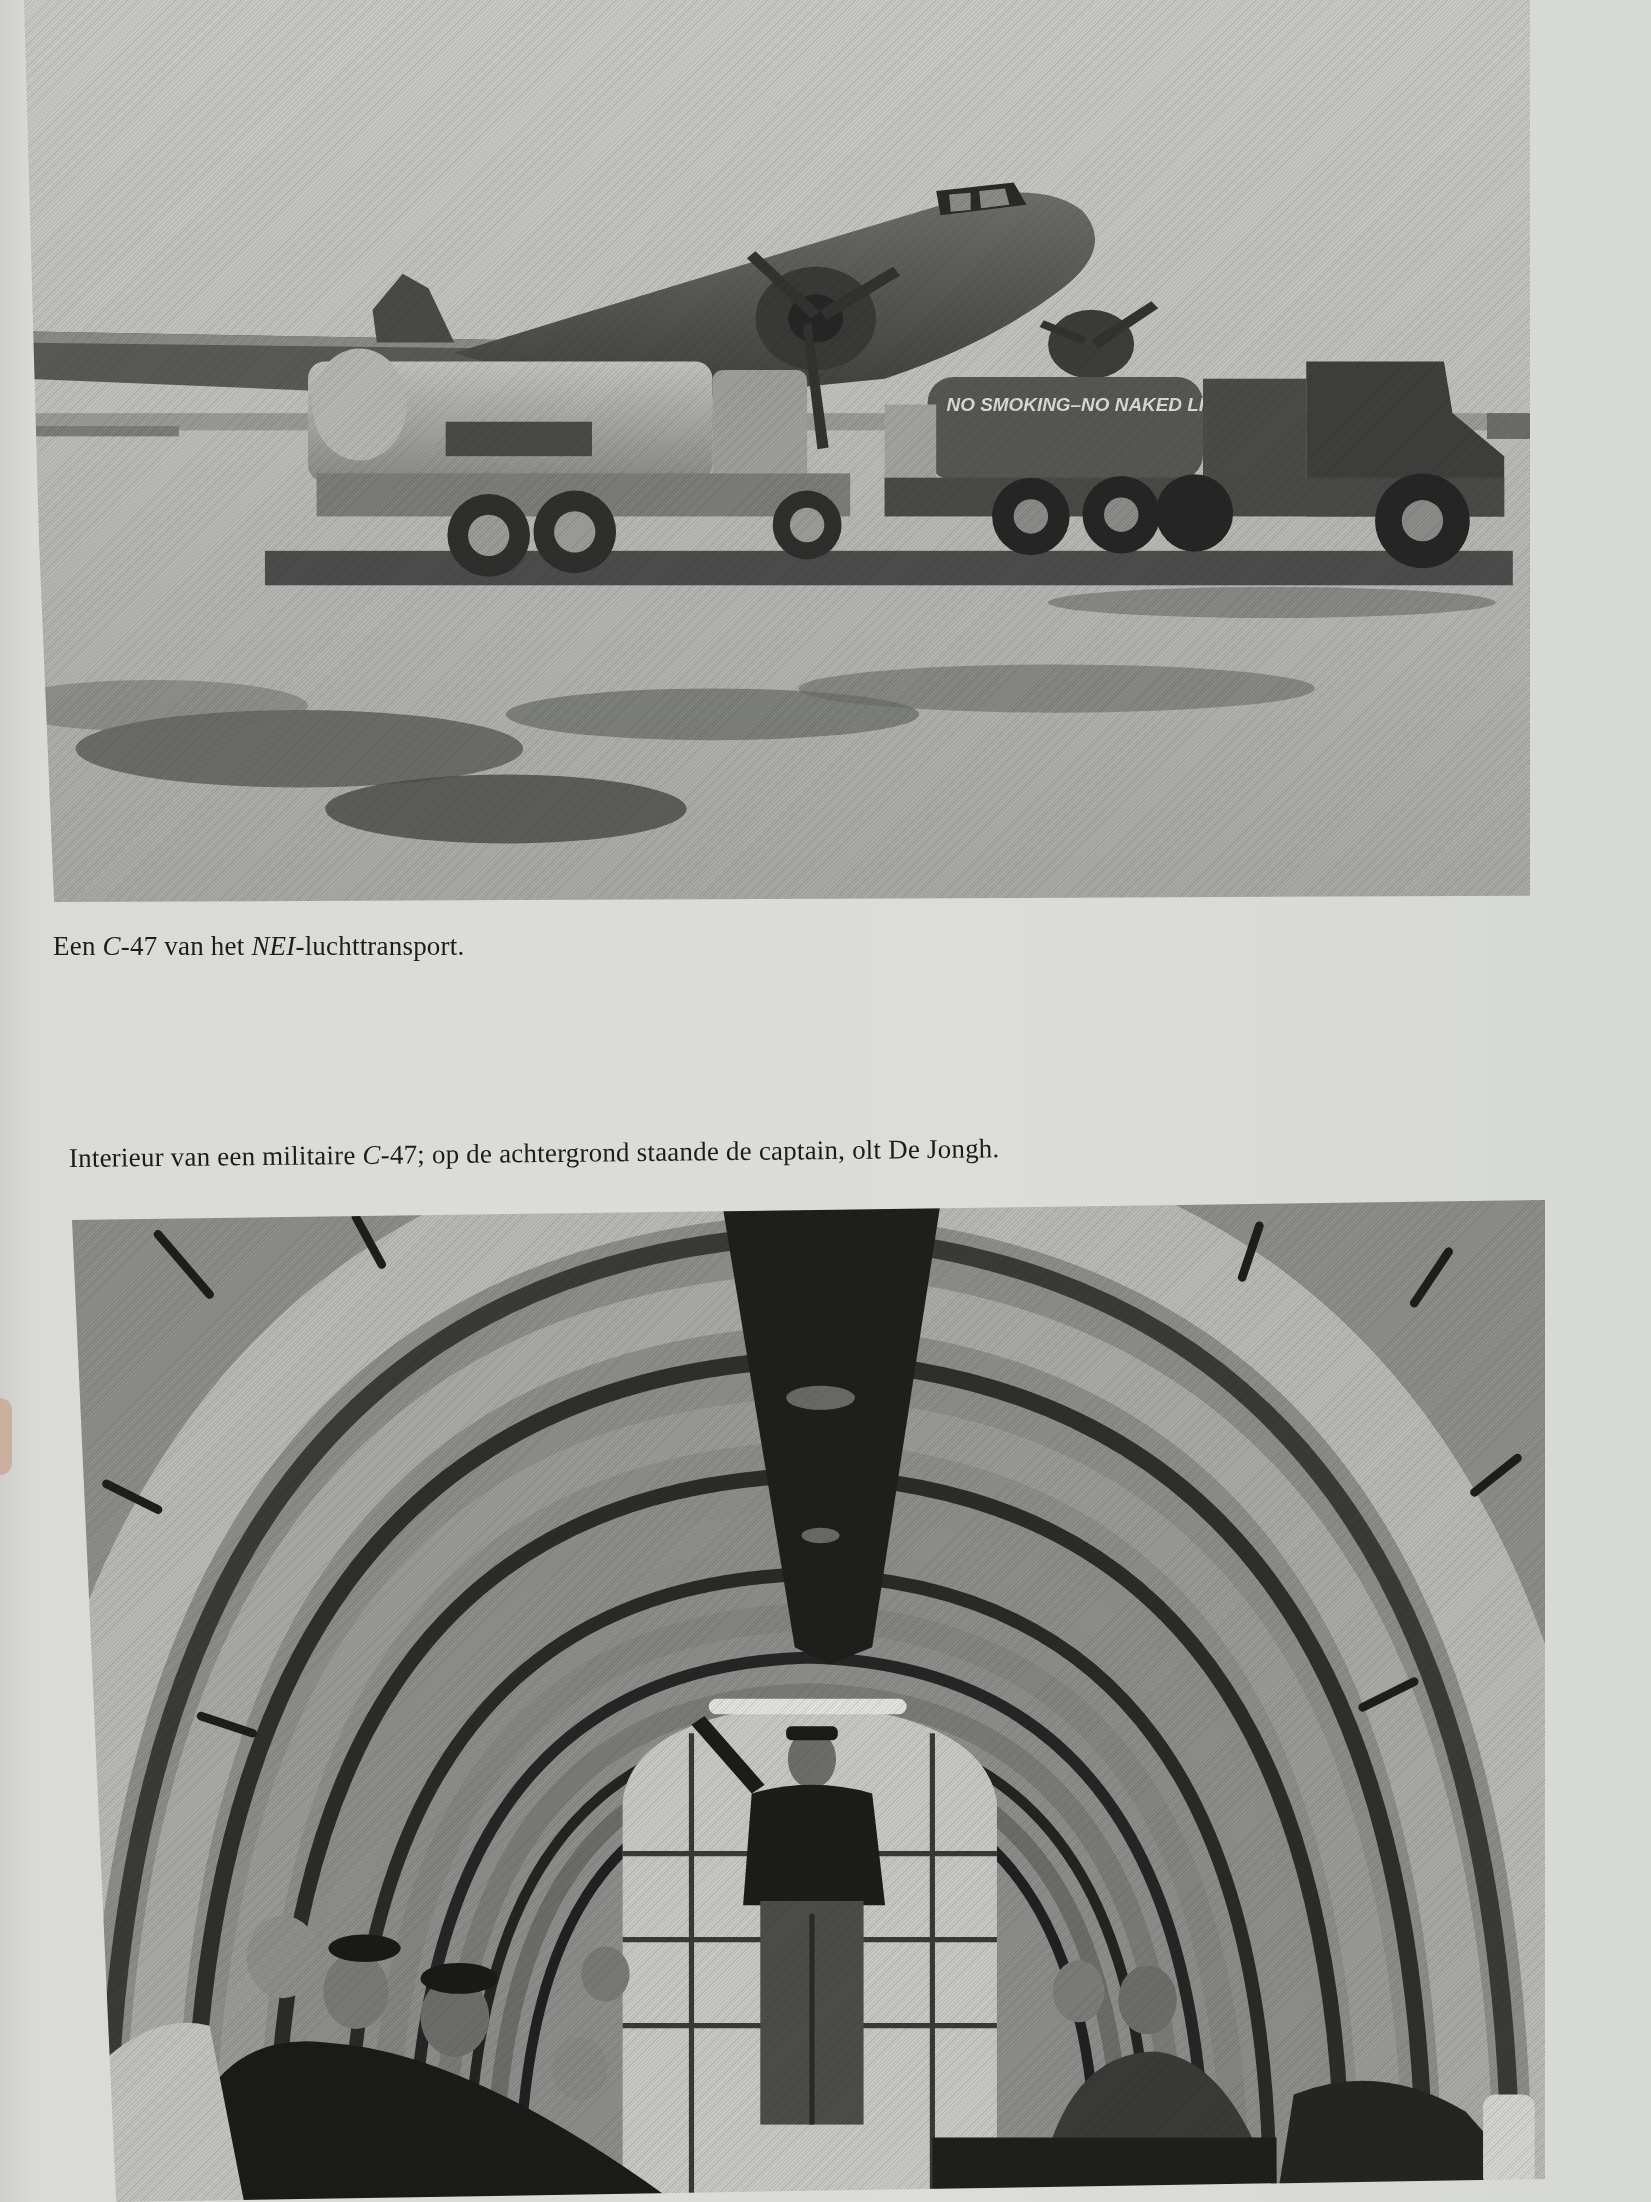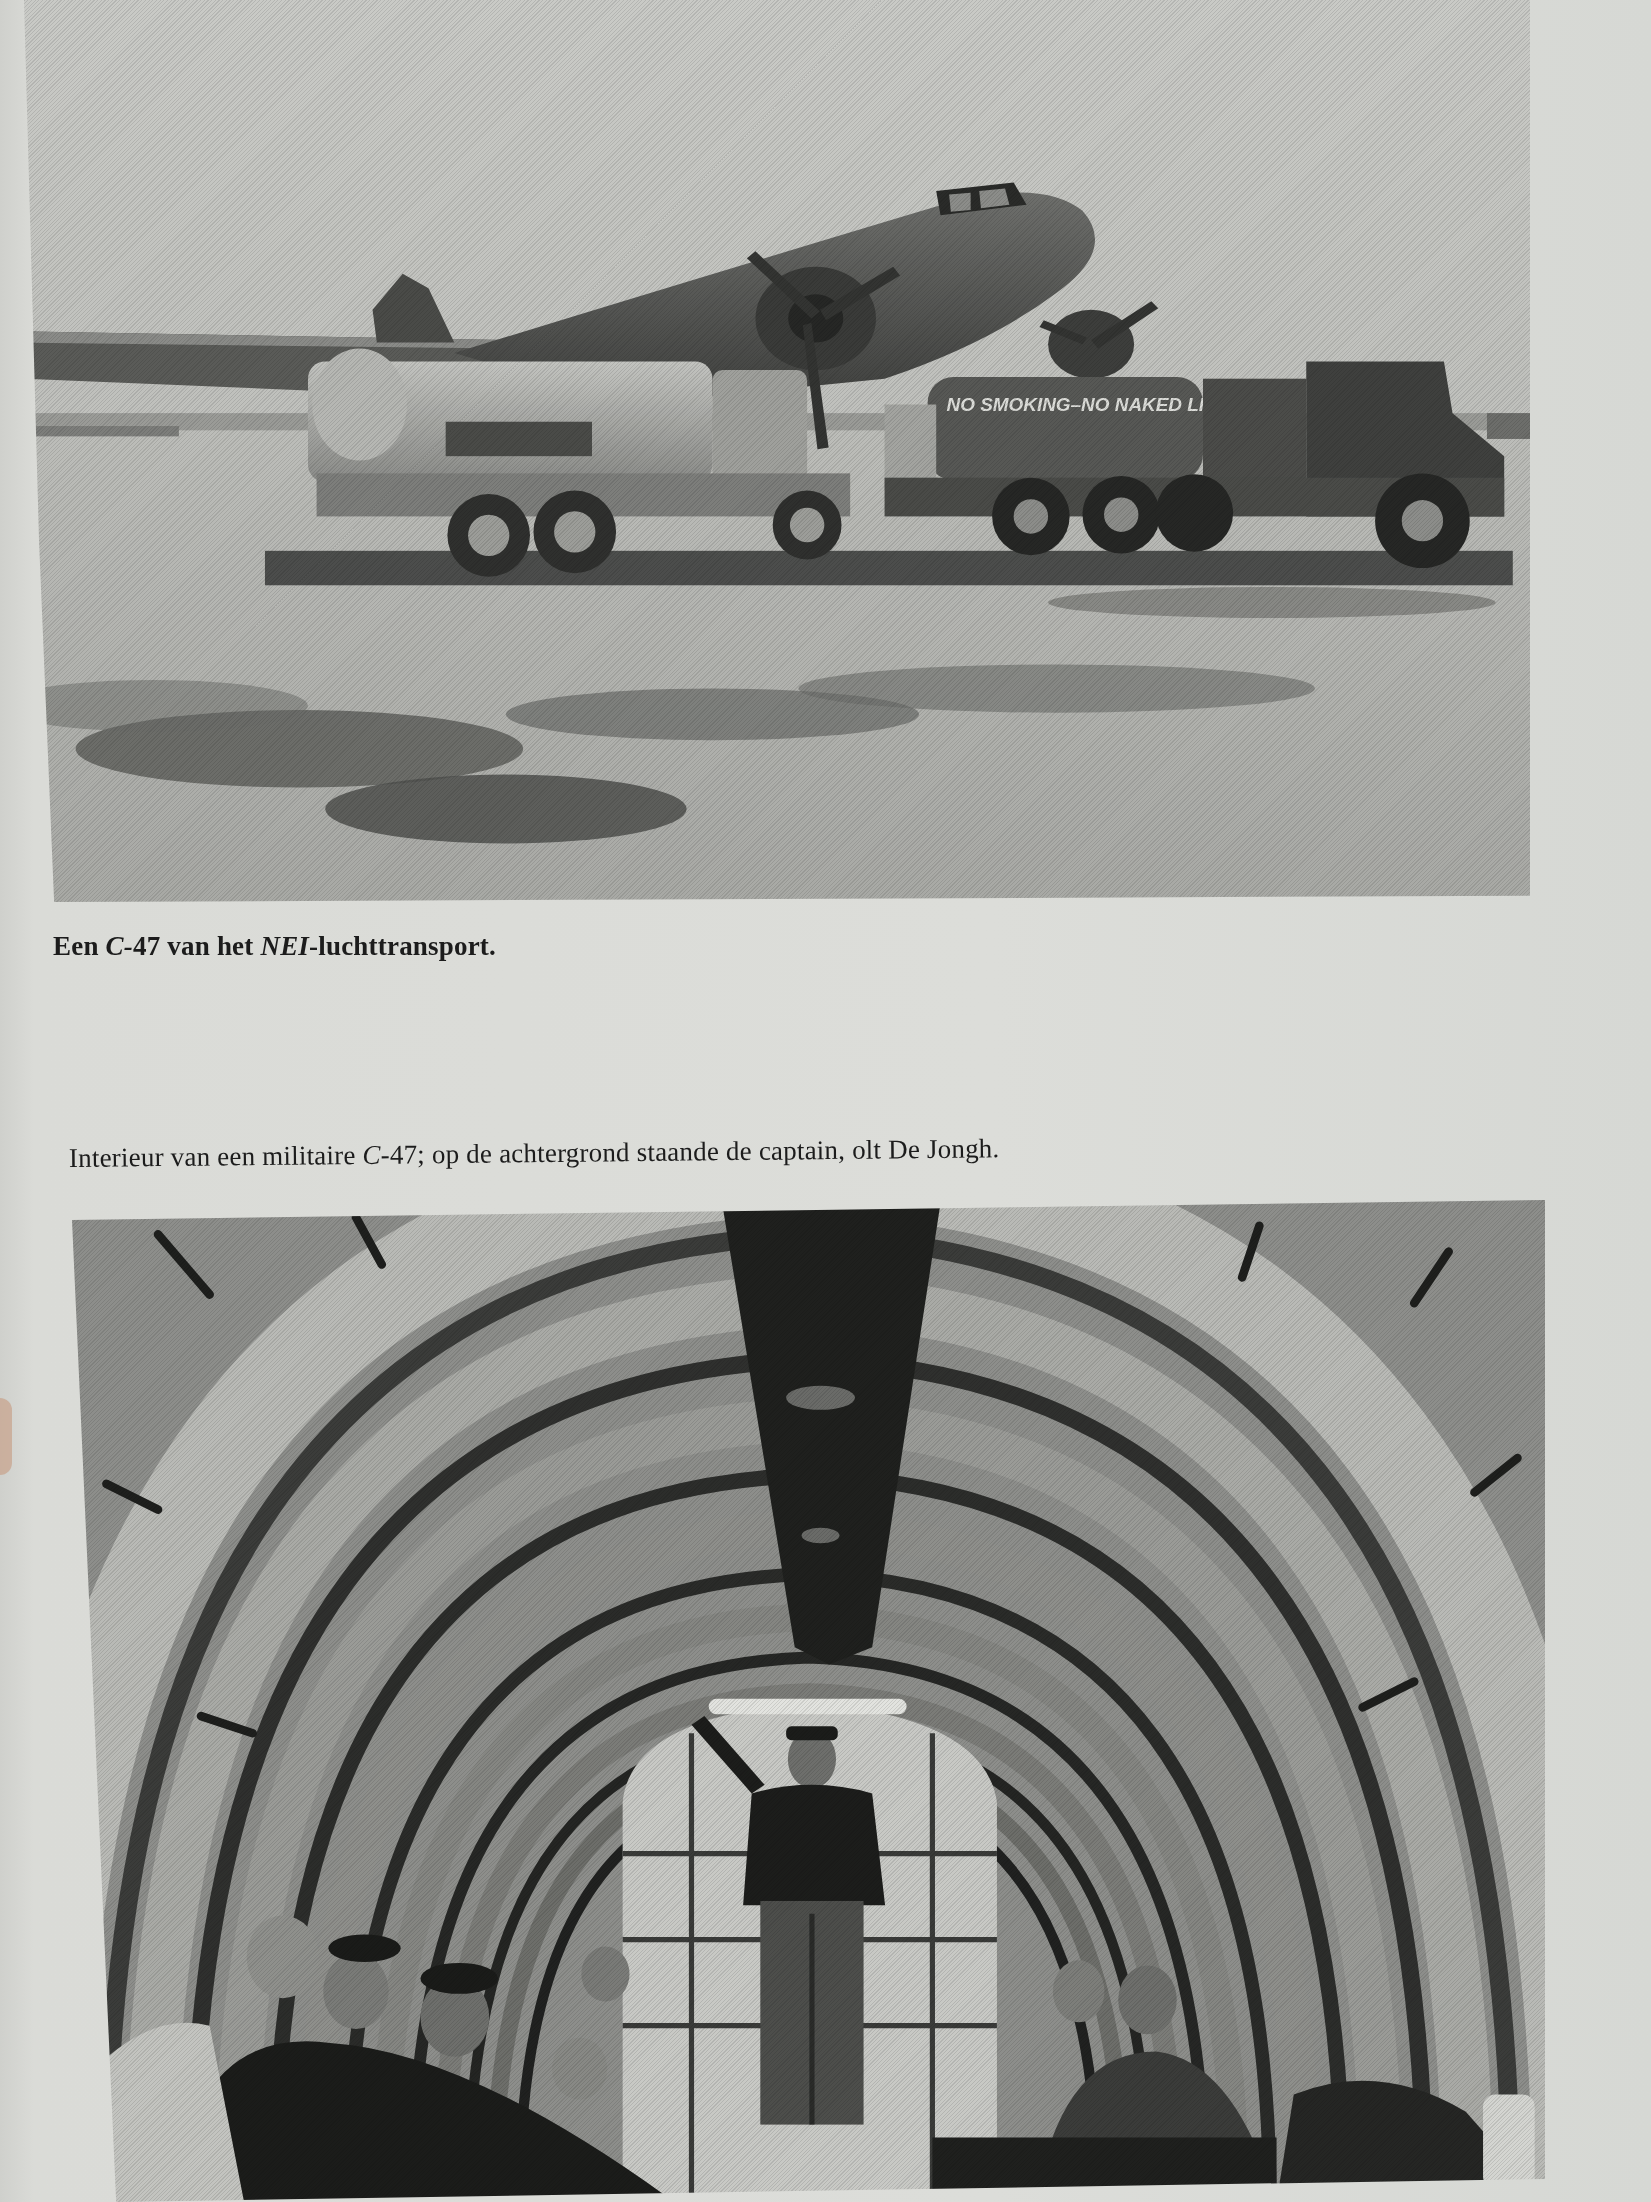--- a/index.html
+++ b/index.html
@@ -27,21 +27,21 @@
   .halftone {
     position:absolute; inset:0; pointer-events:none;
     background:repeating-linear-gradient(135deg, rgba(0,0,0,0.10) 0 0.9px, rgba(255,255,255,0.04) 0.9px 2.6px);
     mix-blend-mode:multiply;
   }
   .caption {
     position:absolute; color:#1c1c1c; font-size:27px; letter-spacing:0.2px;
     white-space:nowrap;
   }
   .caption .sc { font-style:italic; font-variant:small-caps; }
-  .cap1 { left:53px; top:931px;font-weight:bold; }
+  .cap1 { left:53px; top:931px; }
   .cap2 { left:69px; top:1143px; transform:rotate(-0.6deg); transform-origin:left center; font-size:27px; }
   .finger {
     position:absolute; left:0; top:1398px; width:12px; height:77px;
     border-radius:0 17px 17px 0; background:#c79a7f; opacity:0.6;
   }
 </style>
 </head>
 <body>
 
 <div class="page">

